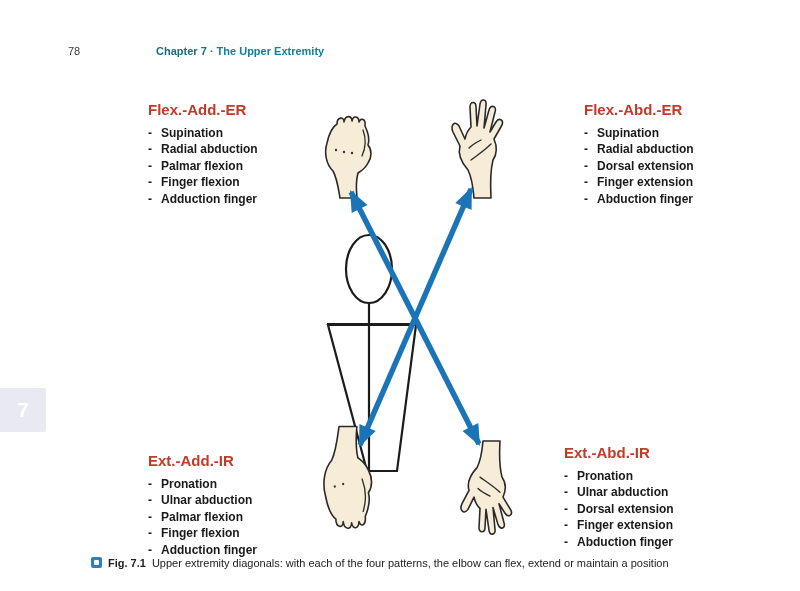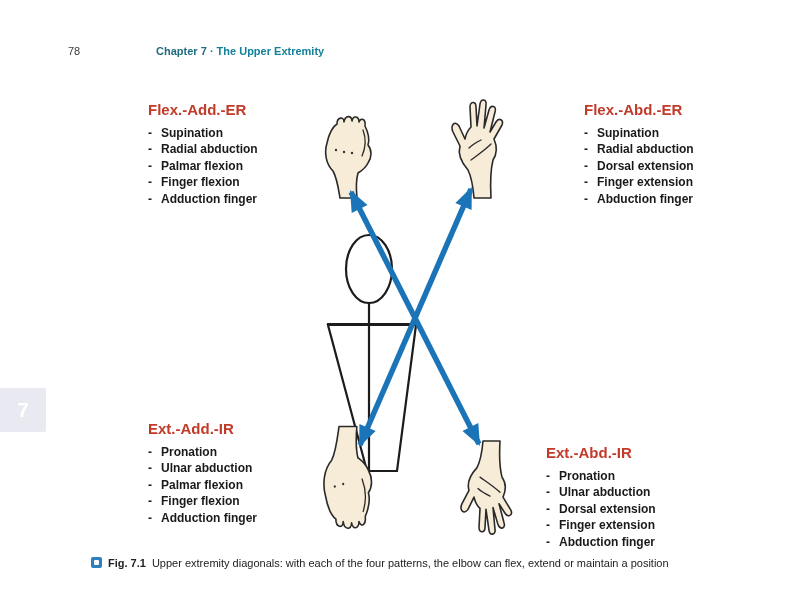--- a/index.html
+++ b/index.html
@@ -15,22 +15,22 @@
   
   .side-tab { position:absolute; left:0; top:388px; width:46px; height:44px;
               background:var(--tab-bg,#e9e9f1); border-radius:0 2px 2px 0;
               display:flex; align-items:center; justify-content:center; }
   .side-tab span { color:#ffffff; font-weight:700; font-size:21px; }
 
   
   .pattern-block { position:absolute; width:178px; }
   .pos-tl { left:148px; top:101px; }
   .pos-tr { left:548px; top:101px;margin-left:36px; }
-  .pos-bl { left:148px; top:420px; }
-  .pos-br { left:546px; top:444px; }
+  .pos-bl { left:148px; top:452px; }
+  .pos-br { left:564px; top:444px; }
   .pattern-heading { color:var(--heading-red,#c23a28); font-size:15px; font-weight:700; margin-bottom:7px; }
   .pattern-item { display:flex; font-size:12px; font-weight:700; line-height:16.4px; color:#1a1a1a; }
   .pattern-item .dash { width:13px; flex:0 0 13px; }
 
   
   .figure-svg { position:absolute; left:296px; top:84px; }
   .sf { stroke:#1c1c1c; stroke-width:2.2; fill:none; }
   .arrow-line { stroke:var(--arrow-blue,#1b74b8); stroke-width:5.5; fill:none; }
   #ah path { fill:var(--arrow-blue,#1b74b8); }
   .hand { fill:var(--skin,#f7ecd7); stroke:#2a2a2a; stroke-width:1.6; stroke-linejoin:round; }

